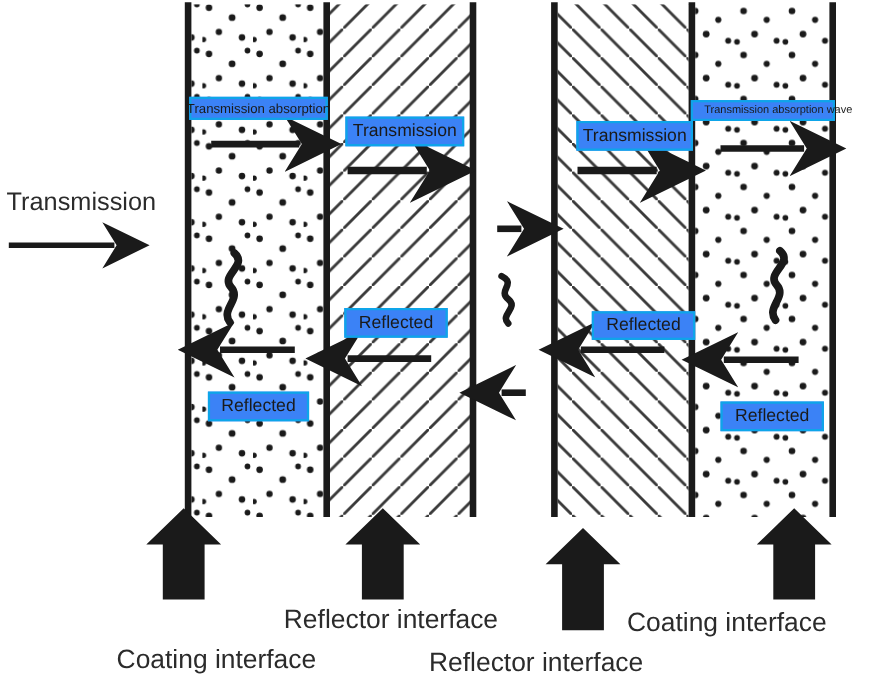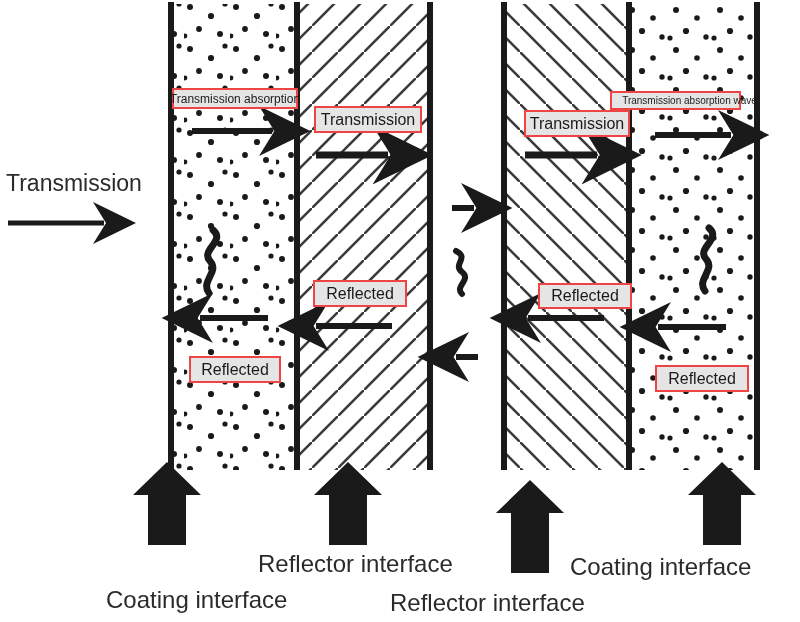--- a/index.html
+++ b/index.html
@@ -18,22 +18,22 @@
     width: 800px; height: 622px;
   }
   svg.canvas {
     position: absolute;
     left: 0; top: 0;
     width: 800px; height: 622px;
     display: block;
   }
   .boxlabel {
     position: absolute;
-    background: #e5e5e5;
-    border: 2px solid #ef4444;
+    background: #3b82f6;
+    border: 2px solid #0ea5e9;
     color: #1a1a1a;
     font-family: "Liberation Sans", sans-serif;
     white-space: nowrap;
     line-height: 1;
     box-sizing: border-box;
     display: flex;
     align-items: center;
     justify-content: center;
   }
   .plainlabel {
@@ -185,21 +185,21 @@
   </div>
 
   <div class="boxlabel" style="left:524px; top:110px; width:106px; height:27px; font-size:16px;">
     <span>Transmission</span>
   </div>
 
   <div class="boxlabel" style="left:538px; top:283px; width:94px; height:26px; font-size:16px;">
     <span>Reflected</span>
   </div>
 
-  <div class="boxlabel" style="left:610px; top:91px; width:131px; height:19px; font-size:10px;padding-left:28px;">
+  <div class="boxlabel" style="left:628px; top:91px; width:131px; height:19px; font-size:10px;padding-left:28px;">
     <span>Transmission absorption wave</span>
   </div>
 
   <div class="boxlabel" style="left:655px; top:365px; width:94px; height:27px; font-size:16px;">
     <span>Reflected</span>
   </div>
 
   <div class="plainlabel" style="left:6px; top:172px; font-size:23px;">Transmission</div>
 
   <div class="plainlabel" style="left:106px; top:588px; font-size:24px;">Coating interface</div>

